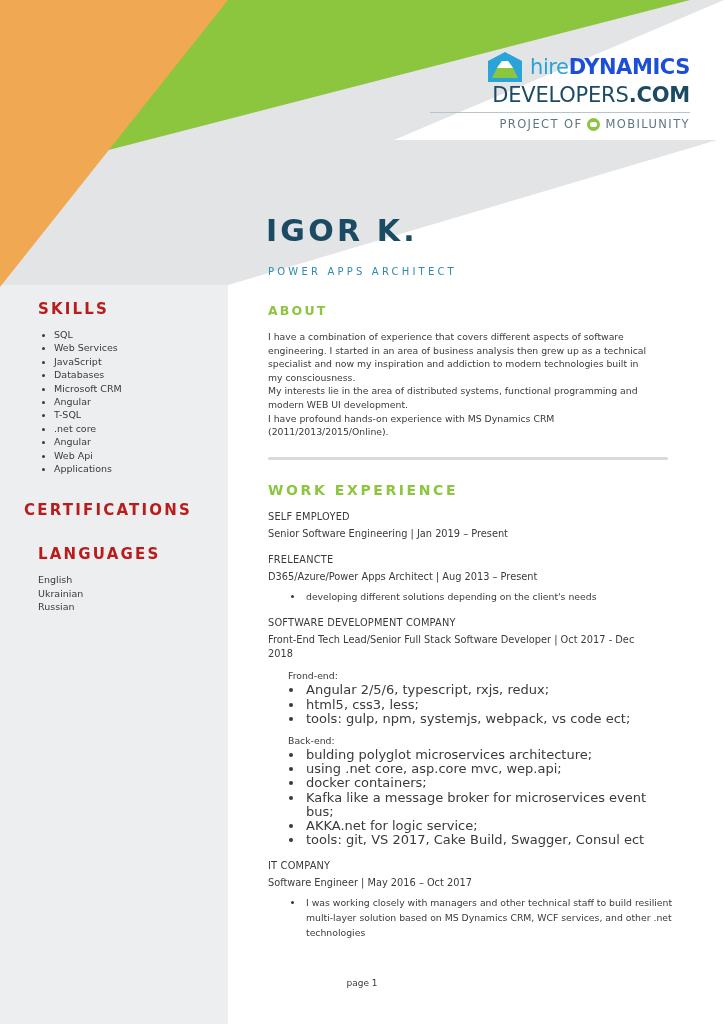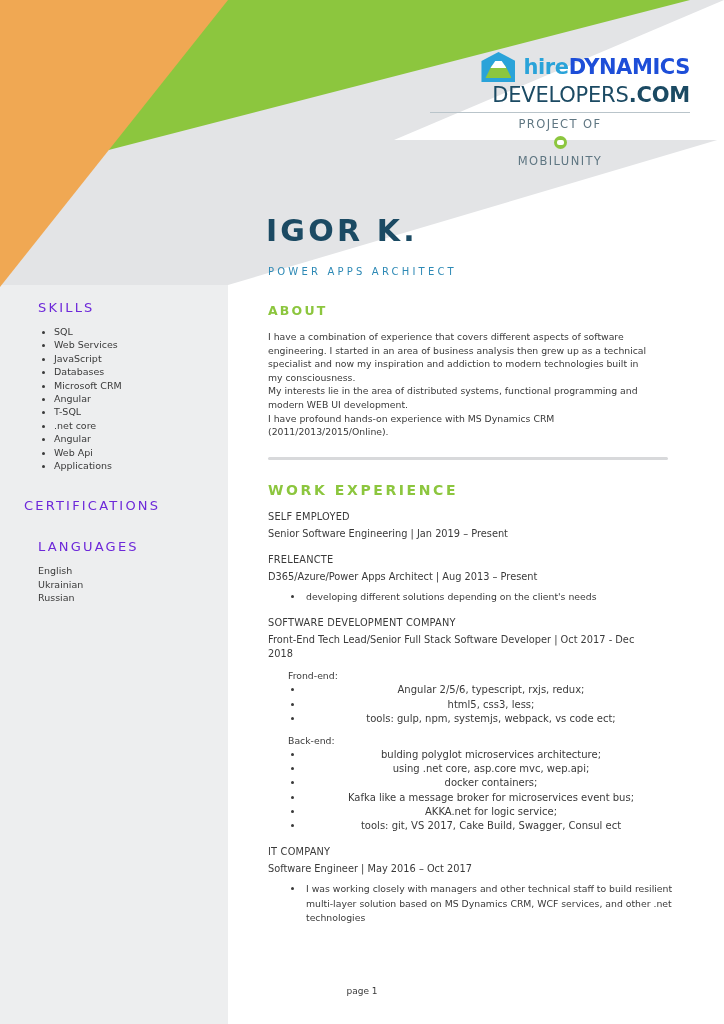--- a/index.html
+++ b/index.html
@@ -107,21 +107,21 @@
     left: 9px; top: 9px;
     width: 16px; height: 7px;
     background: #ffffff;
     clip-path: polygon(0 100%, 30% 0, 70% 0, 100% 100%);
   }
   .logo-text1 {
     font-size: 21px;
     letter-spacing: -0.4px;
     white-space: nowrap;
   }
-  .logo-text1 .lt-light { color: #2aa3d9; font-weight: 700; }
+  .logo-text1 .lt-light { color: #2aa3d9; font-weight: 400; }
   .logo-text1 .lt-bold { color: #1d4ed8; font-weight: 700; }
   .logo-row2 {
     font-size: 21px;
     color: #1b4a63;
     font-weight: 400;
     letter-spacing: -0.2px;
     margin-top: 1px;
     white-space: nowrap;
   }
   .logo-row2 .lt-bold { font-weight: 700; color: #1b4a63; }
@@ -132,21 +132,20 @@
   }
   .logo-row3 {
     font-size: 11.5px;
     color: #5f7682;
     letter-spacing: 1.4px;
     display: flex;
     align-items: center;
     justify-content: flex-end;
     gap: 5px;
     white-space: nowrap;
-    flex-direction: column;
   }
   .mob-mark {
     display: inline-block;
     width: 13px;
     height: 13px;
     border-radius: 50%;
     background: #8cc63e;
     position: relative;
   }
   .mob-mark::after {
@@ -162,23 +161,23 @@
   .sidebar {
     position: absolute;
     left: 0;
     top: 300px;
     width: 228px;
     padding: 0 18px 0 38px;
     box-sizing: border-box;
     z-index: 4;
   }
   .side-heading {
-    color: #6d28d9;
-    font-size: 13px;
-    font-weight: 400;
+    color: #b91c1c;
+    font-size: 15px;
+    font-weight: 700;
     letter-spacing: 2.2px;
     margin: 0 0 10px 0;
   }
   .side-block { margin-bottom: 26px; }
   .side-block.certs { margin-left: -14px; }
   ul.side-list {
     margin: 0;
     padding-left: 16px;
     list-style: disc;
   }
@@ -275,32 +274,31 @@
     font-size: 9.3px;
     color: #3a3a3a;
     margin: 9px 0 2px 22px;
   }
   ul.sub-bullets {
     margin: 0;
     padding-left: 38px;
     list-style: disc;
   }
   ul.sub-bullets li {
-    font-size: 10px;
+    font-size: 13px;
     color: #3a3a3a;
     line-height: 14.2px;
     padding-left: 2px;
-    text-align: center;
   }
   .wide-bullet { width: 370px; }
 
   .footer {
     position: absolute;
     left: 0;
-    bottom: 28px;
+    bottom: 36px;
     width: 724px;
     text-align: center;
     font-size: 9px;
     color: #3a3a3a;
     z-index: 6;
   }
 </style>
 </head>
 <body>
 

